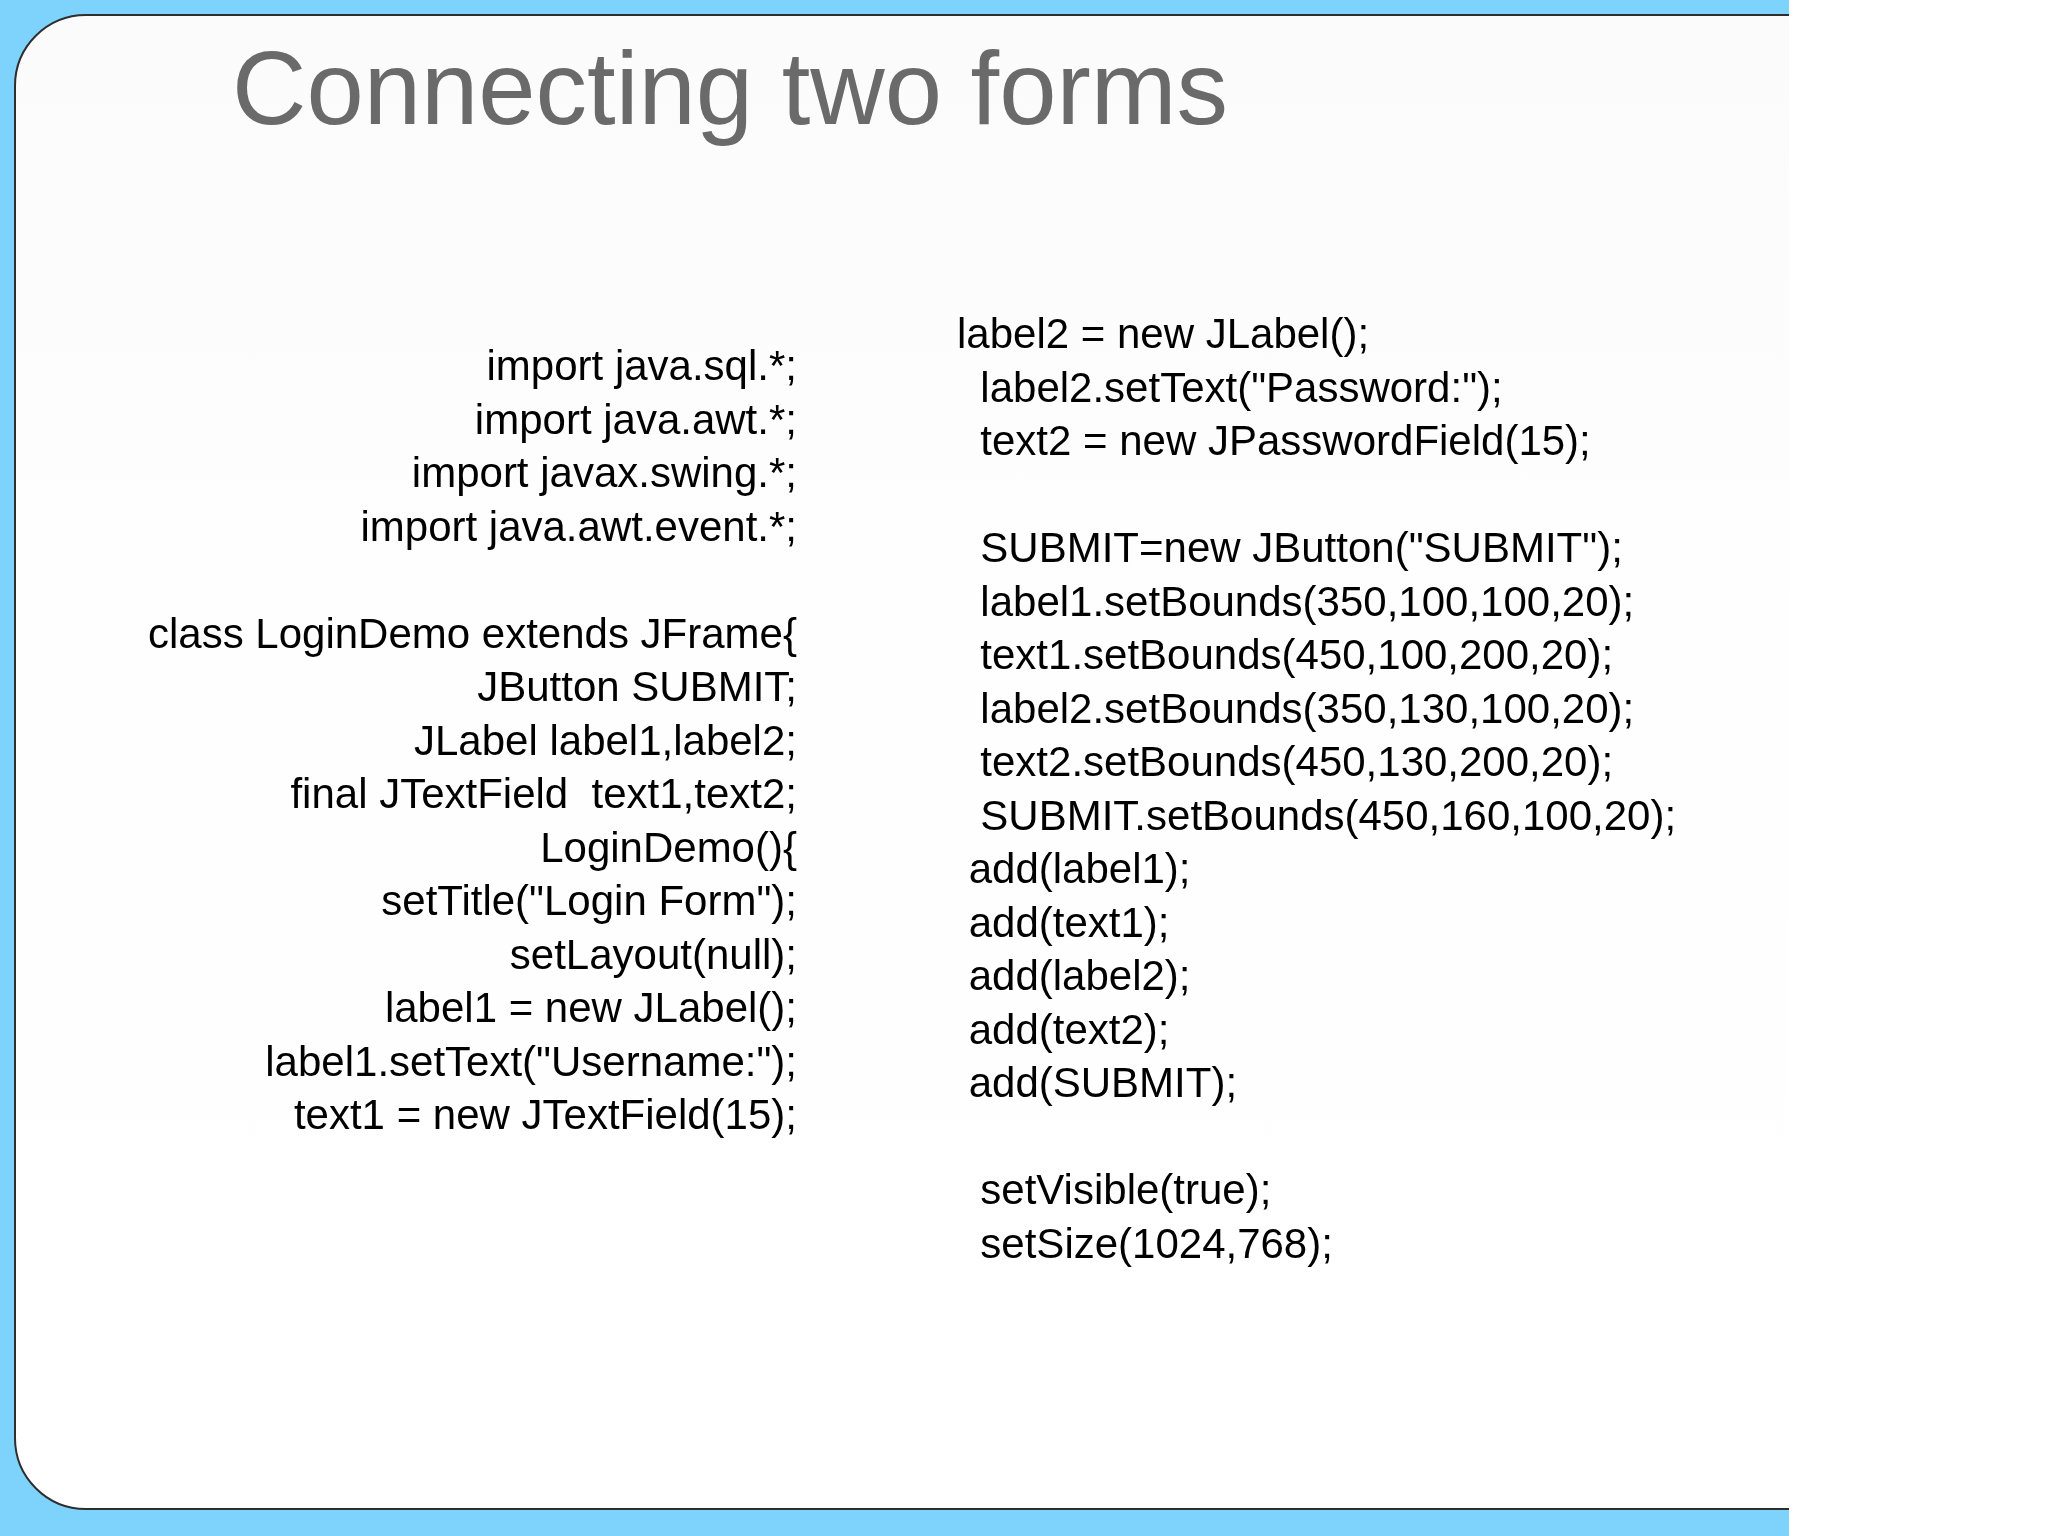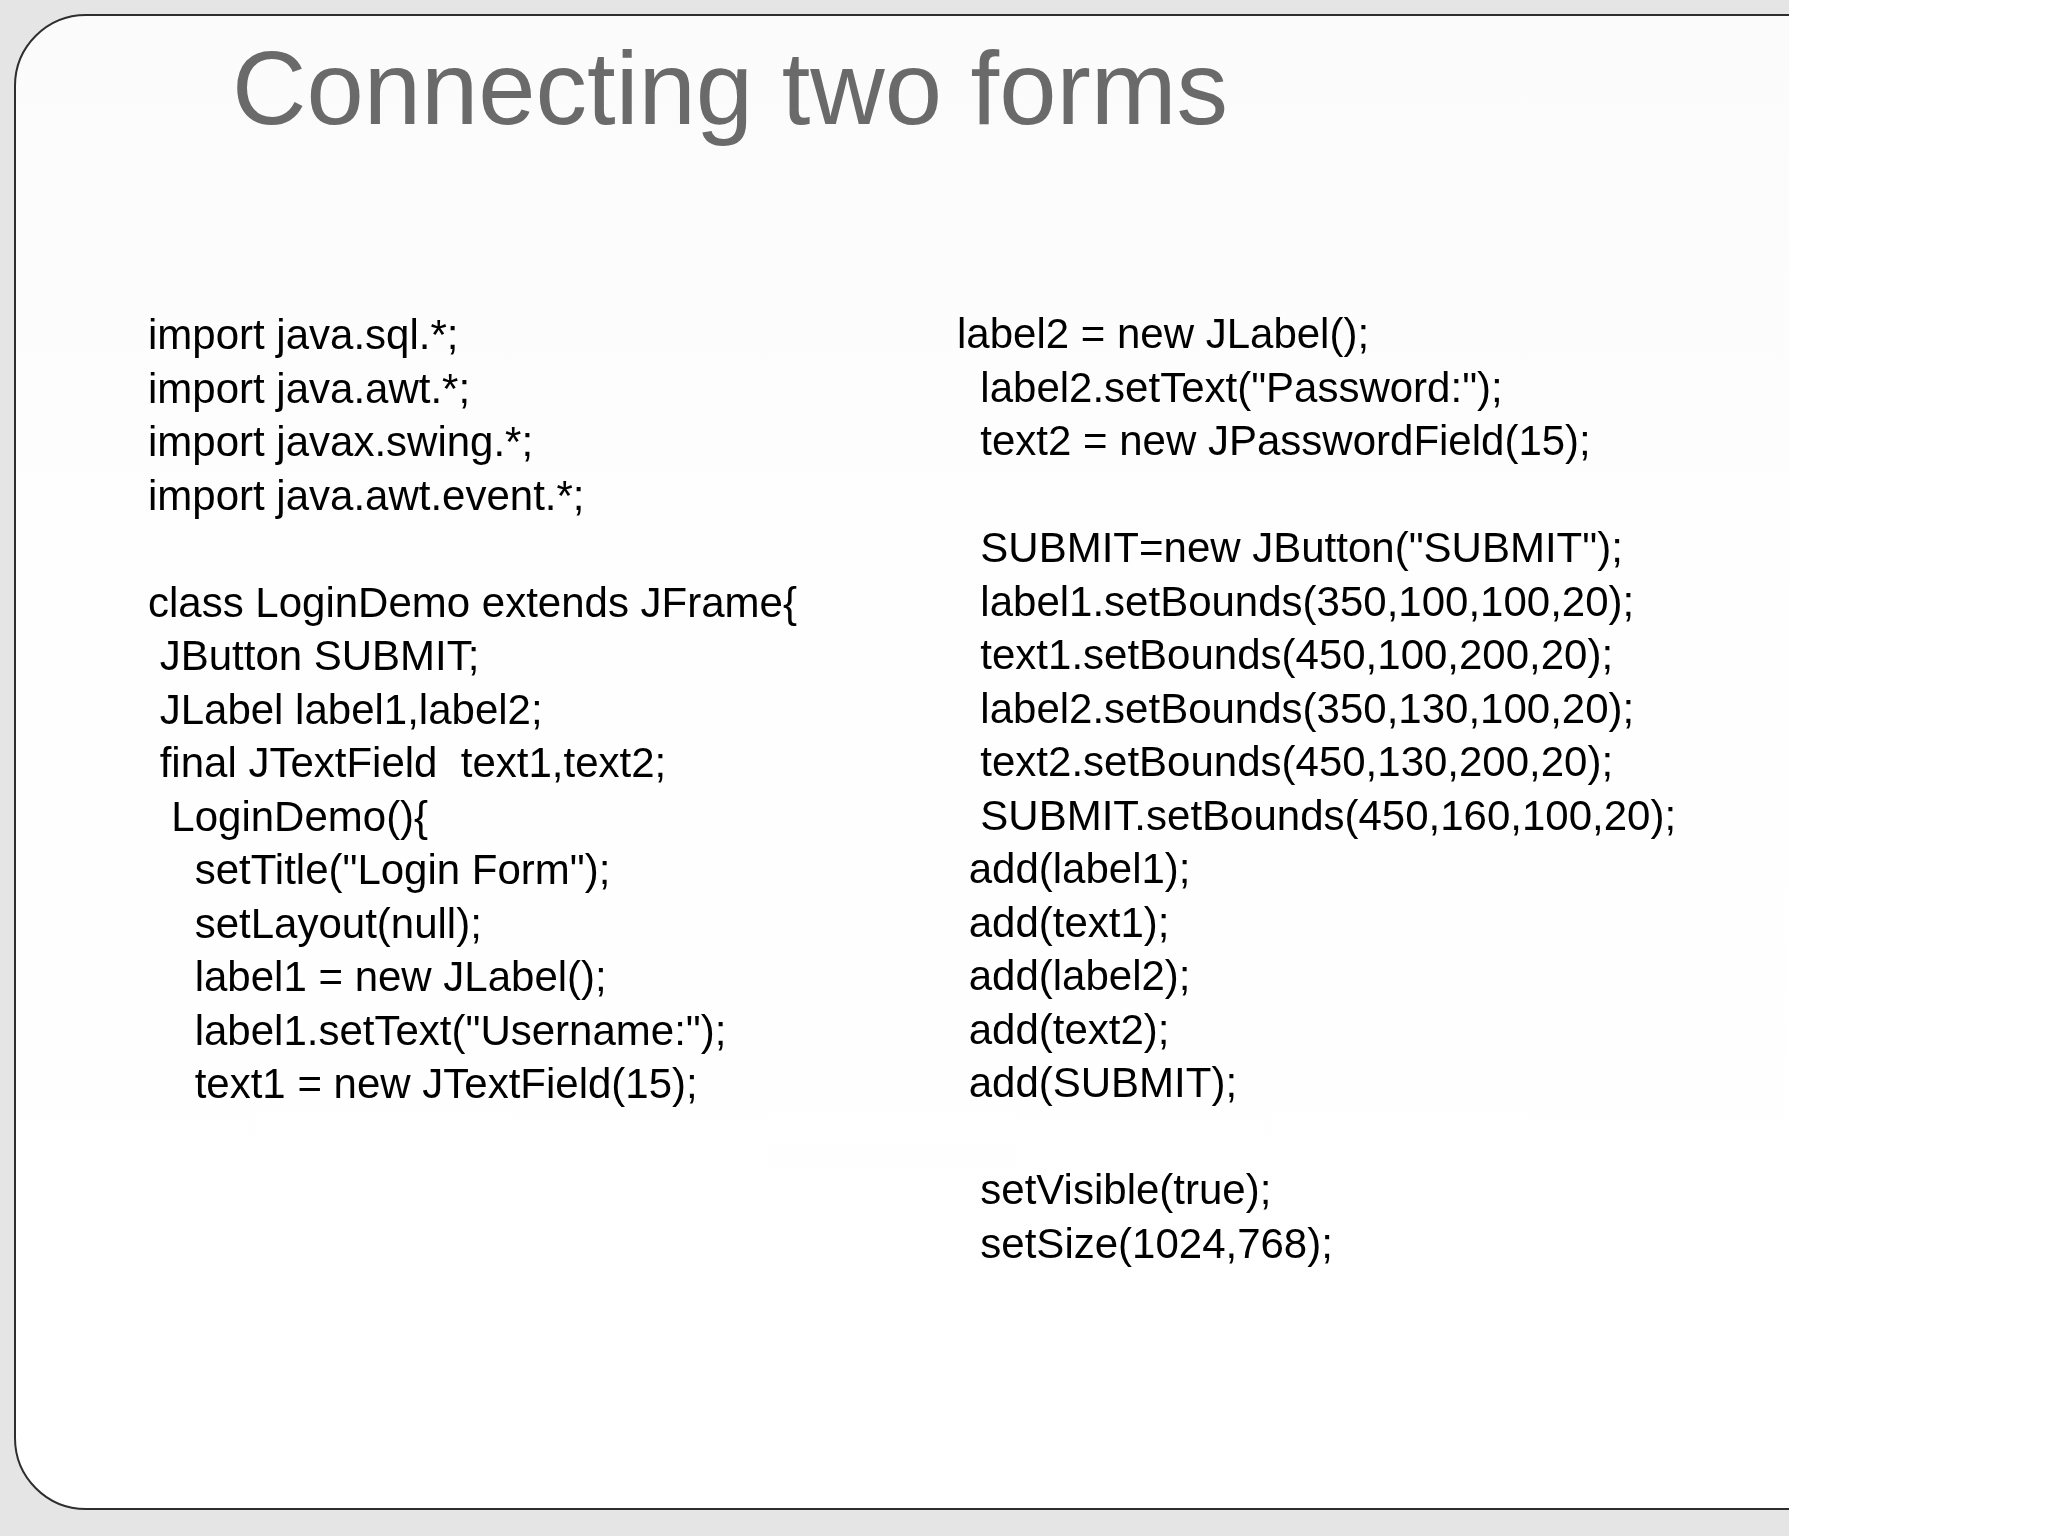--- a/index.html
+++ b/index.html
@@ -5,21 +5,21 @@
   html, body {
     margin: 0;
     padding: 0;
     background: #ffffff;
     font-family: "Liberation Sans", sans-serif;
   }
   .stage {
     position: relative;
     width: 1789px;
     height: 1536px;
-    background: #e5e5e5;
+    background: #7dd3fc;
     overflow: hidden;
   }
   .slide-border {
     position: absolute;
     left: 14px;
     top: 14px;
     width: 2015px;
     height: 1496px;
     box-sizing: border-box;
     border: 2px solid #2e2e2e;
@@ -39,21 +39,21 @@
   }
   pre.code {
     position: absolute;
     margin: 0;
     font-family: "Liberation Sans", sans-serif;
     font-size: 42px;
     line-height: 53.5px;
     color: #000000;
     white-space: pre;
   }
-  pre.code.left  { left: 148px; top: 308px; }
+  pre.code.left  { left: 148px; top: 339px; text-align: right; }
   pre.code.right { left: 957px; top: 307px; }
 </style>
 </head>
 <body>
 
 <div class="stage">
   <div class="slide-border"></div>
   <h1 class="slide-title">Connecting two forms</h1>
   <pre class="code left">import java.sql.*;
 import java.awt.*;

